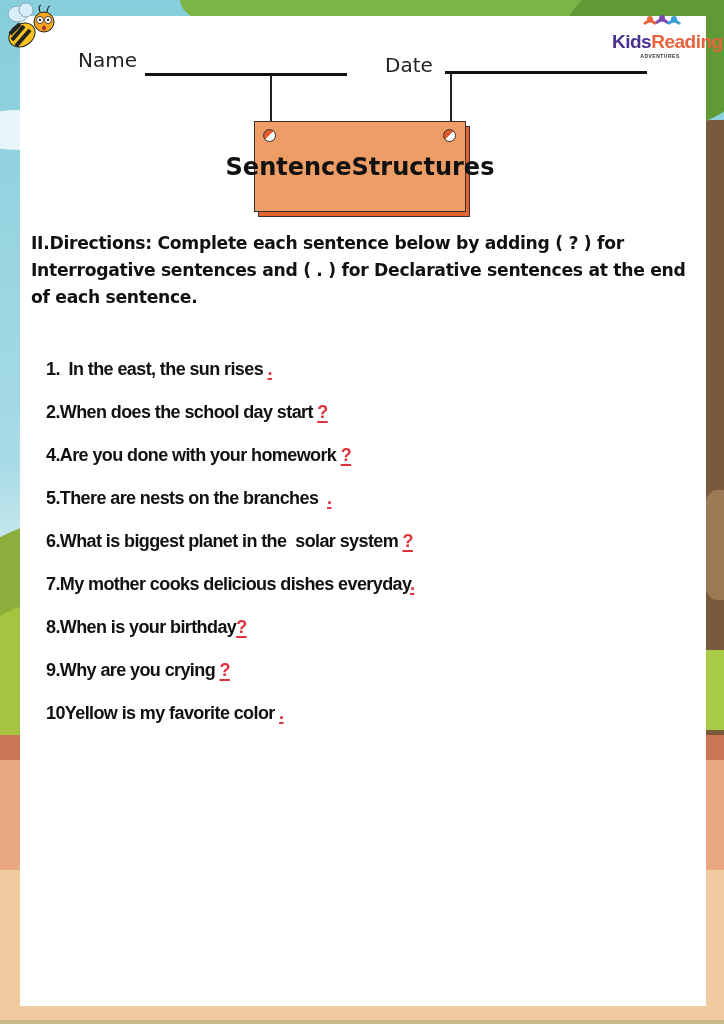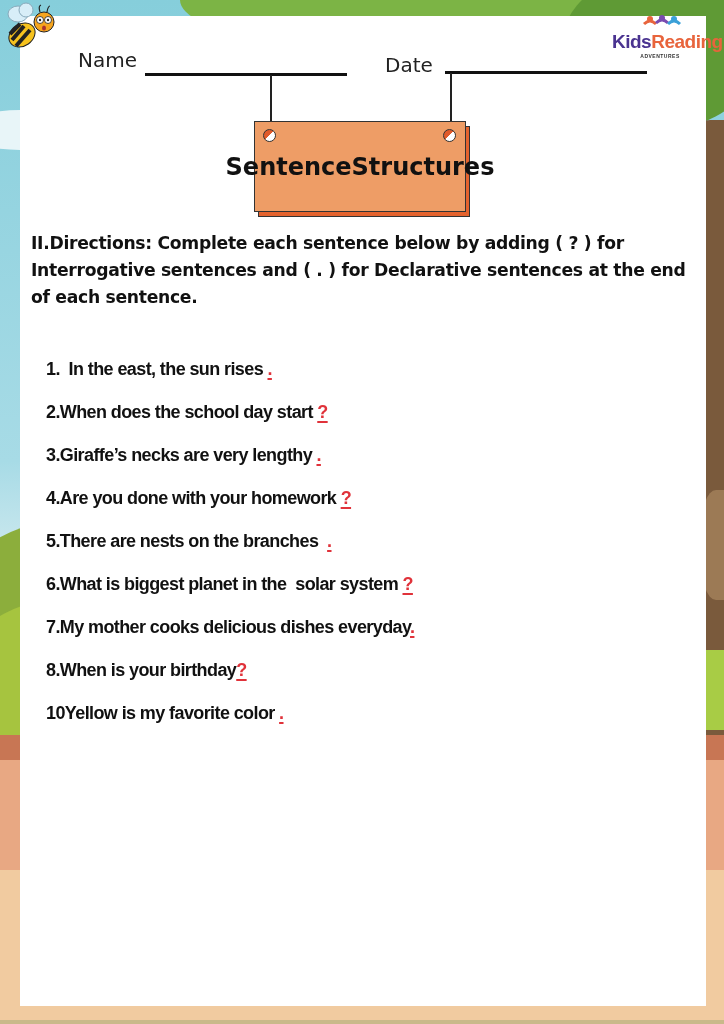--- a/index.html
+++ b/index.html
@@ -119,20 +119,20 @@
   <span>Structures</span>
 </div>
 <div class="pin" style="left:263px; top:129px;"></div>
 <div class="pin" style="left:443px; top:129px;"></div>
 
 <div class="directions">II.Directions: Complete each sentence below by adding ( ? ) for Interrogative sentences and ( . ) for Declarative sentences at the end of each sentence.</div>
 
 <ol class="list">
   <li><span>1.  In the east, the sun rises </span><span class="ans">.</span></li>
   <li><span>2.When does the school day start </span><span class="ans">?</span></li>
-  <li><span>3.Giraffe’s necks are very lengthy </span><span class="ans">.</span></li>
   <li><span>4.Are you done with your homework </span><span class="ans">?</span></li>
   <li><span>5.There are nests on the branches  </span><span class="ans">.</span></li>
   <li><span>6.What is biggest planet in the  solar system </span><span class="ans">?</span></li>
   <li><span>7.My mother cooks delicious dishes everyday</span><span class="ans">.</span></li>
   <li><span>8.When is your birthday</span><span class="ans">?</span></li>
+  <li><span>9.Why are you crying </span><span class="ans">?</span></li>
   <li><span>10Yellow is my favorite color </span><span class="ans">.</span></li>
 </ol>
 
 </body></html>

